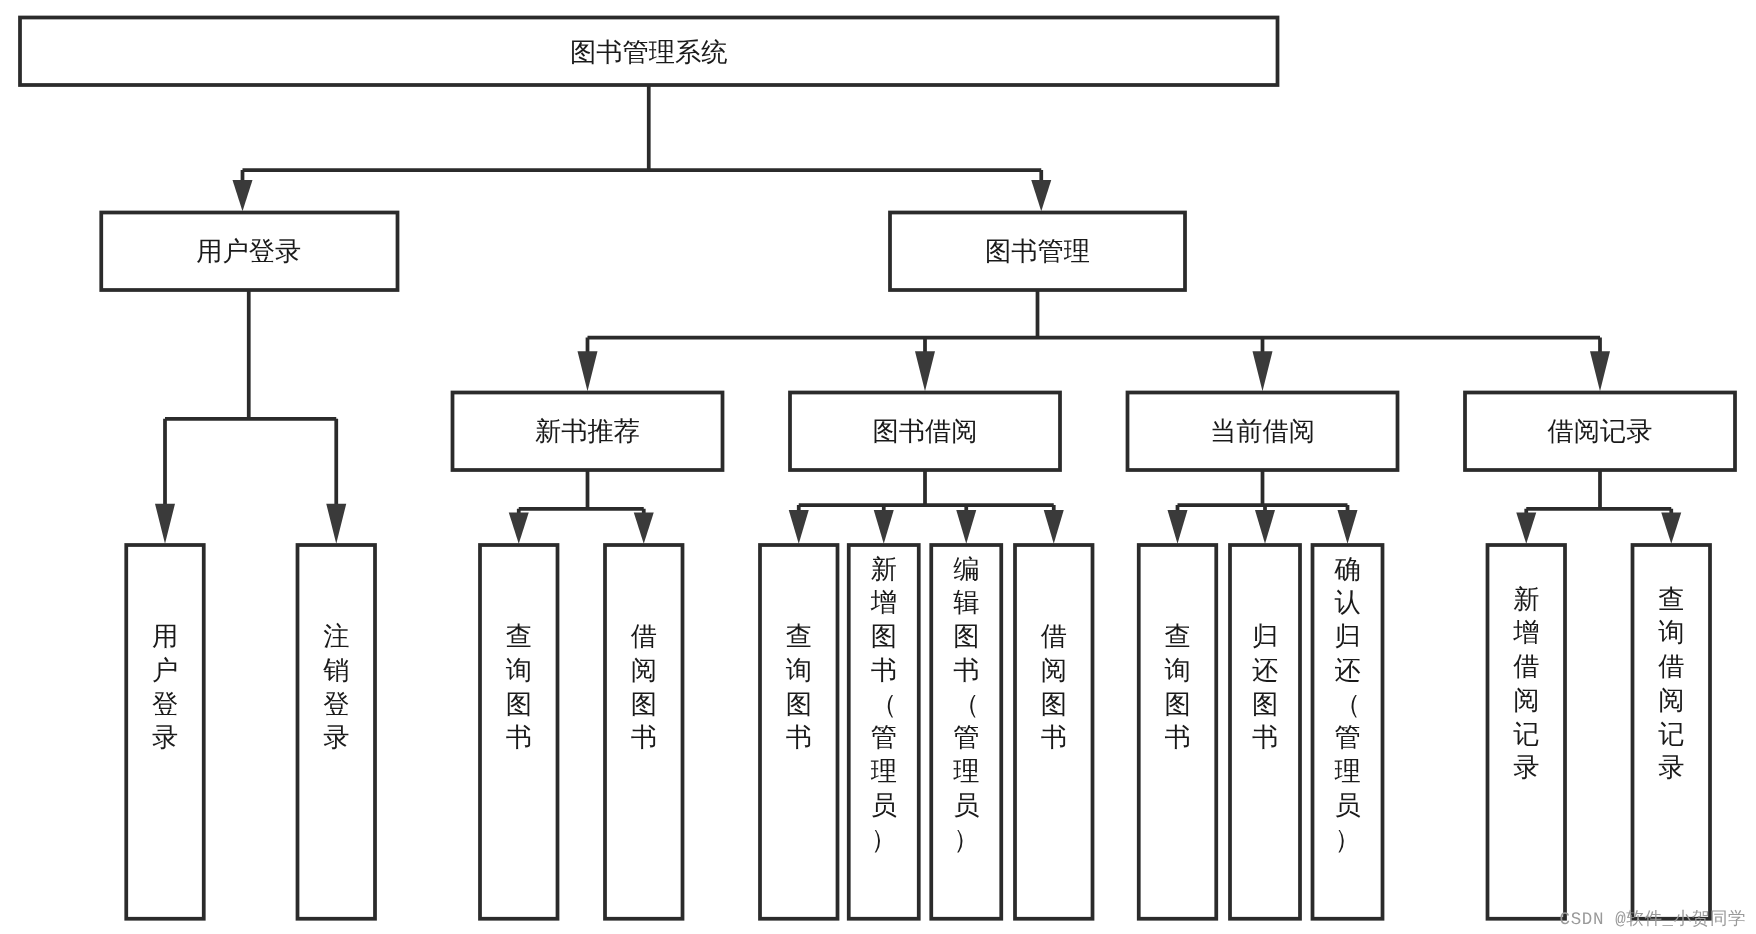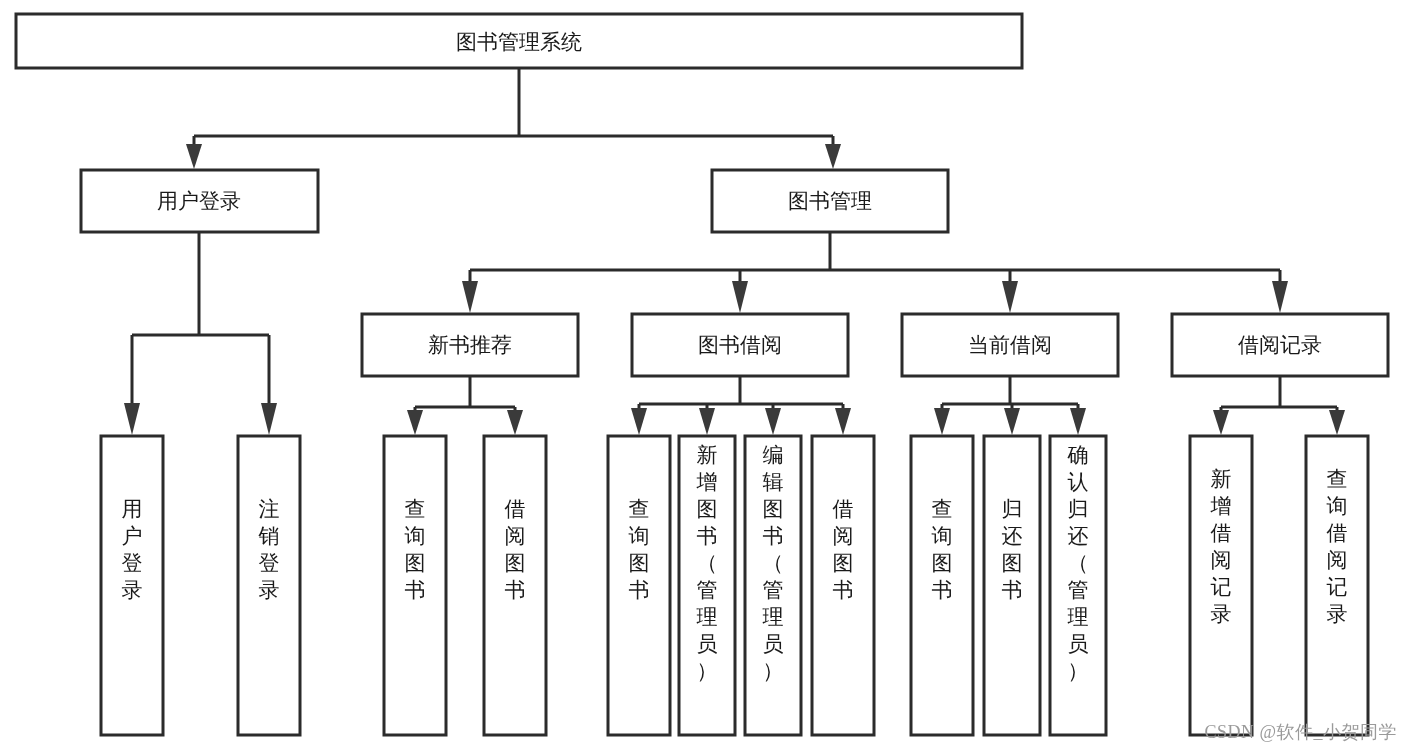--- a/index.html
+++ b/index.html
@@ -49,22 +49,22 @@
   .node-label-vertical {
     font-family: "DejaVu Sans", "Liberation Sans", sans-serif;
     font-size: 21px;
     fill: #1a1a1a;
     text-anchor: middle;
   }
   .watermark {
     position: absolute;
     right: 8px;
     bottom: 3px;
-    font-family: Liberation Serif, serif;
-    font-size: 18px;
+    font-family: Liberation Mono, monospace;
+    font-size: 14px;
     color: #9a9a9a;
     white-space: nowrap;
     letter-spacing: 0.5px;
   }
 </style>
 </head>
 <body>
 
 <div id="diagram-root">
 

